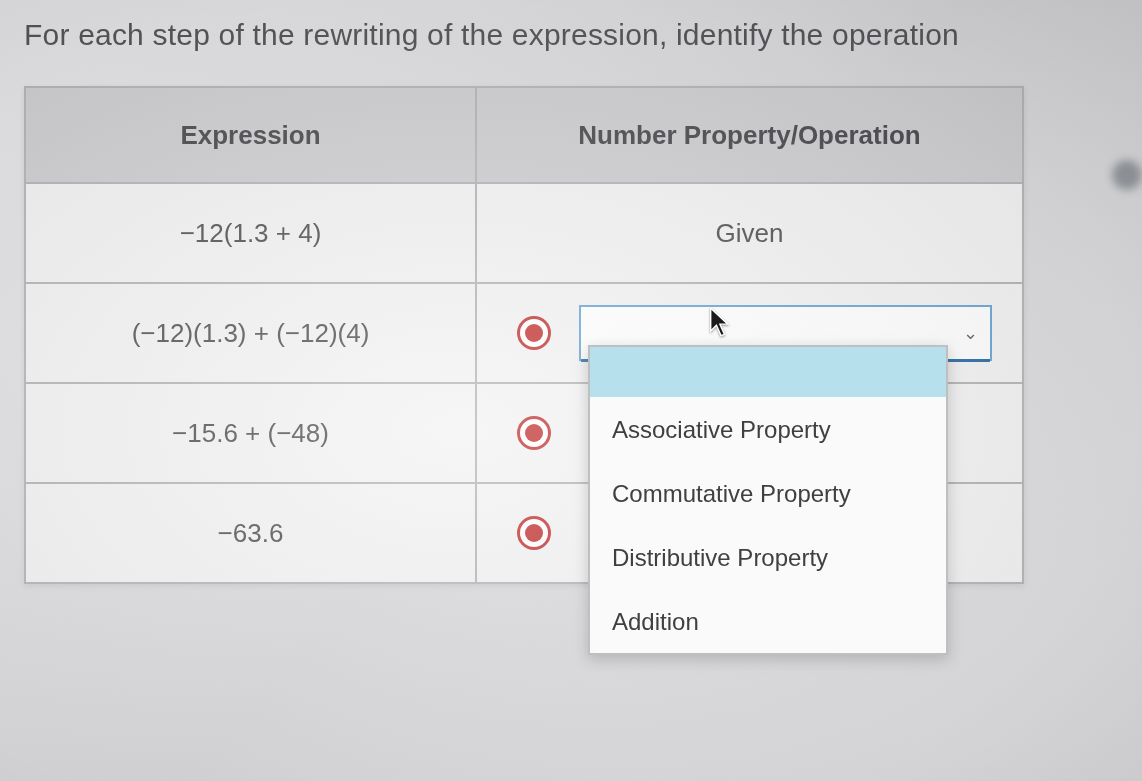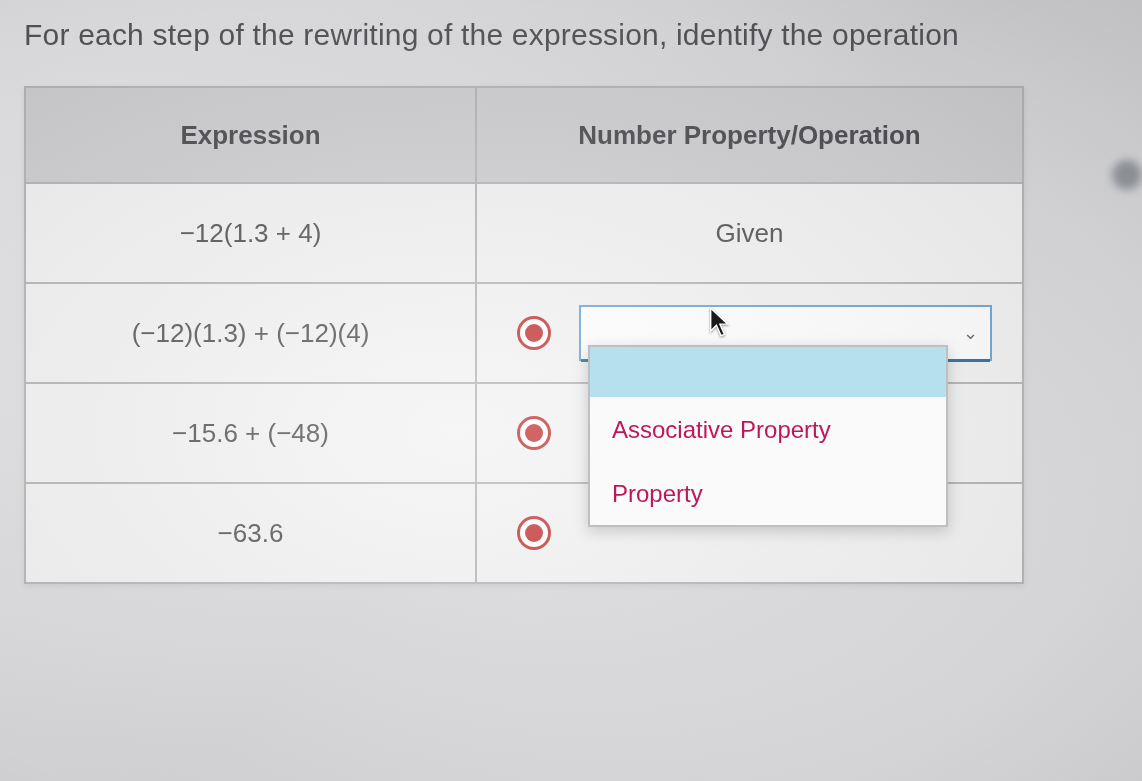--- a/index.html
+++ b/index.html
@@ -118,21 +118,21 @@
     border: 2px solid #bfbfc2;
     box-shadow: 0 4px 14px rgba(0,0,0,0.18);
     z-index: 10;
   }
   .dropdown .opt {
     height: 64px;
     display: flex;
     align-items: center;
     padding-left: 22px;
     font-size: 24px;
-    color: #be185d;
+    color: #404040;
     border-top: 1px solid rgba(0,0,0,0);
   }
   .dropdown .opt.blank {
     height: 50px;
     background: #b6e0ec;
   }
   
   .cursor {
     position: absolute;
     left: 708px;
@@ -200,21 +200,23 @@
           <span class="radio"></span>
         </div>
       </td>
     </tr>
   </tbody>
 </table>
 
 <div class="dropdown">
   <div class="opt blank"></div>
   <div class="opt">Associative Property</div>
-  <div class="opt">Property</div>
+  <div class="opt">Commutative Property</div>
+  <div class="opt">Distributive Property</div>
+  <div class="opt">Addition</div>
 </div>
 
 <div class="cursor">
   <svg viewBox="0 0 20 28">
     <path d="M1 1 L1 21 L6 16 L10 25 L13 24 L9 15 L16 15 Z" fill="#1a1a1a" stroke="#fff" stroke-width="1.2"></path>
   </svg>
 </div>
 
 <div class="smudge"></div>
 

